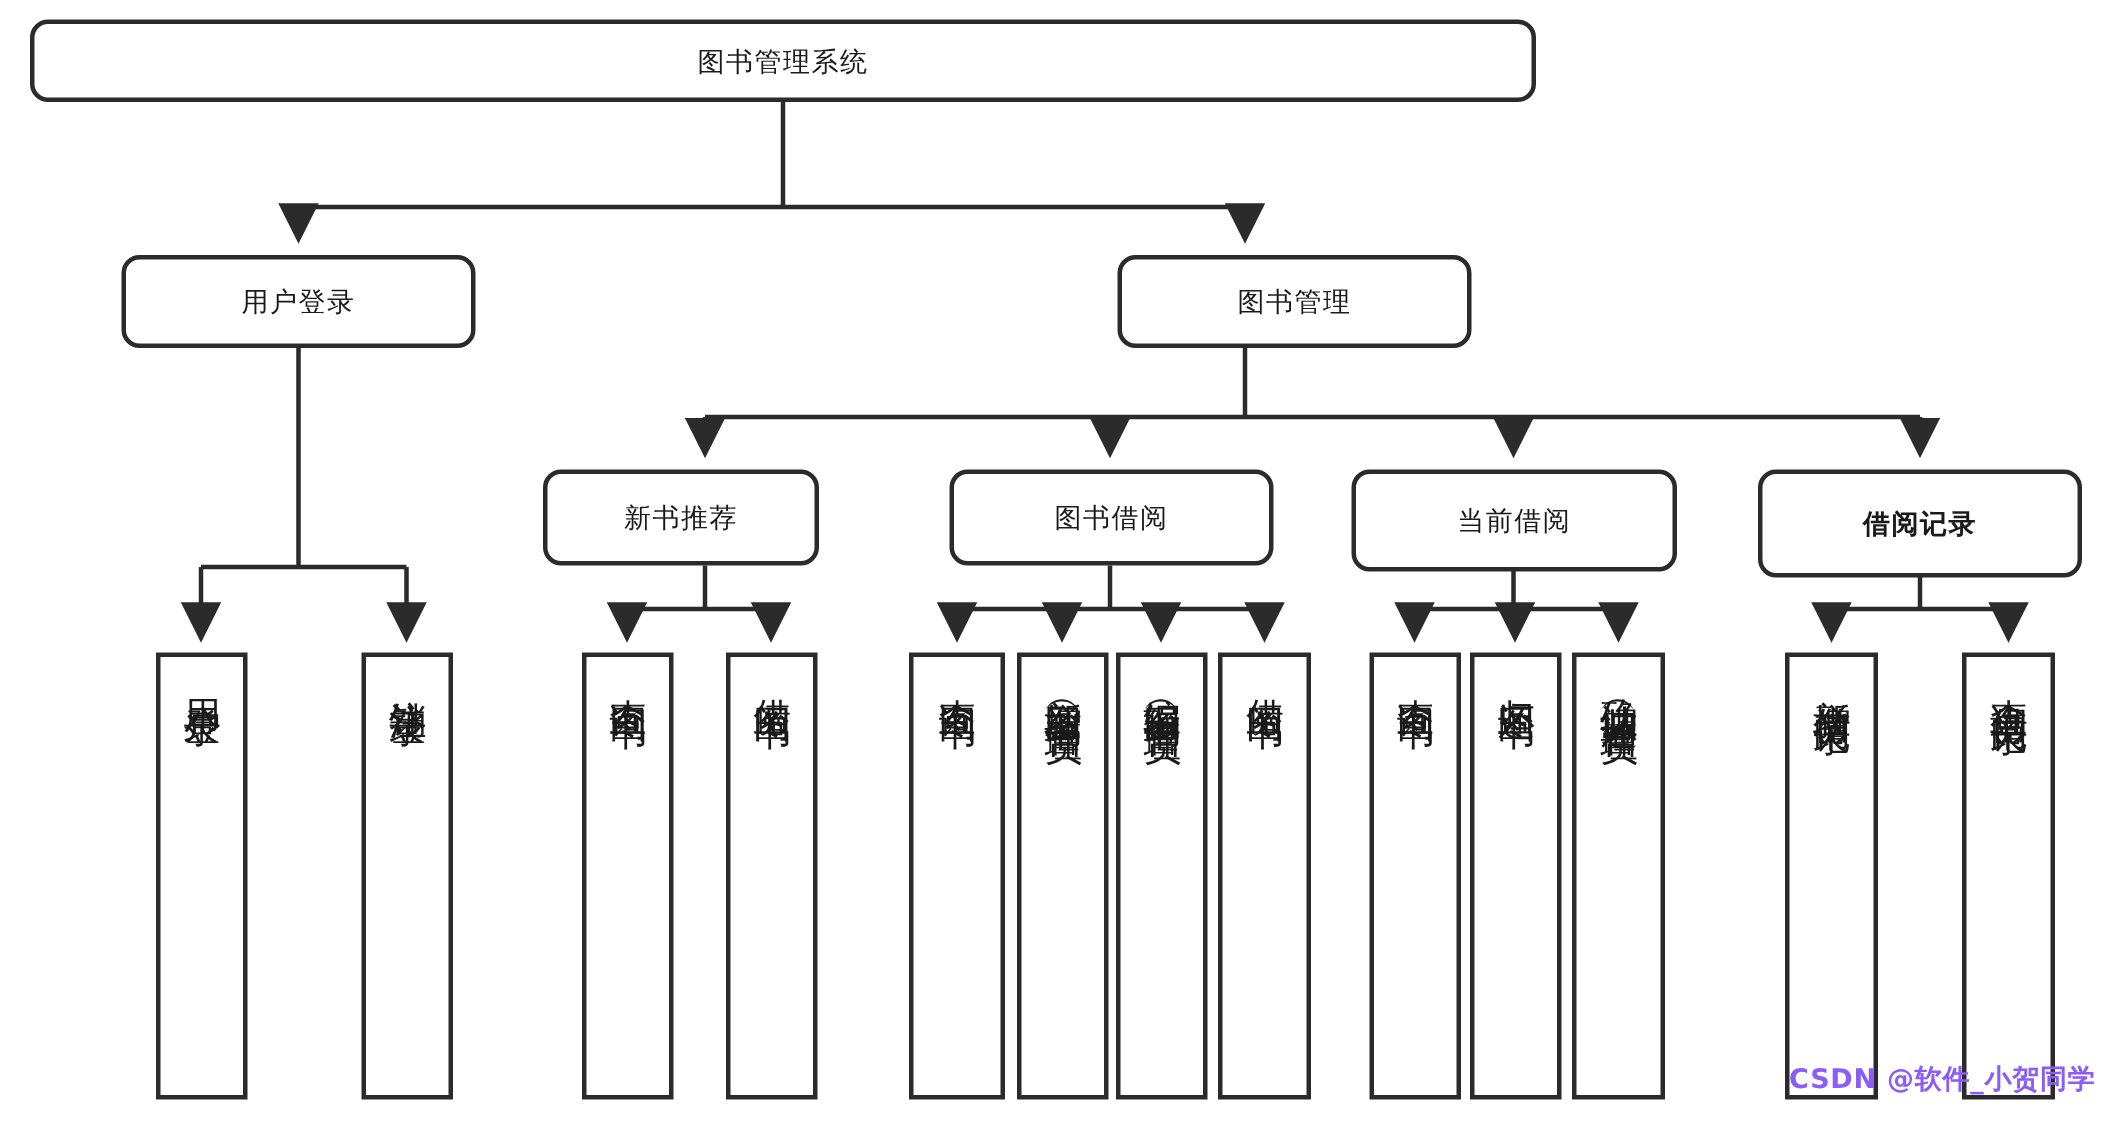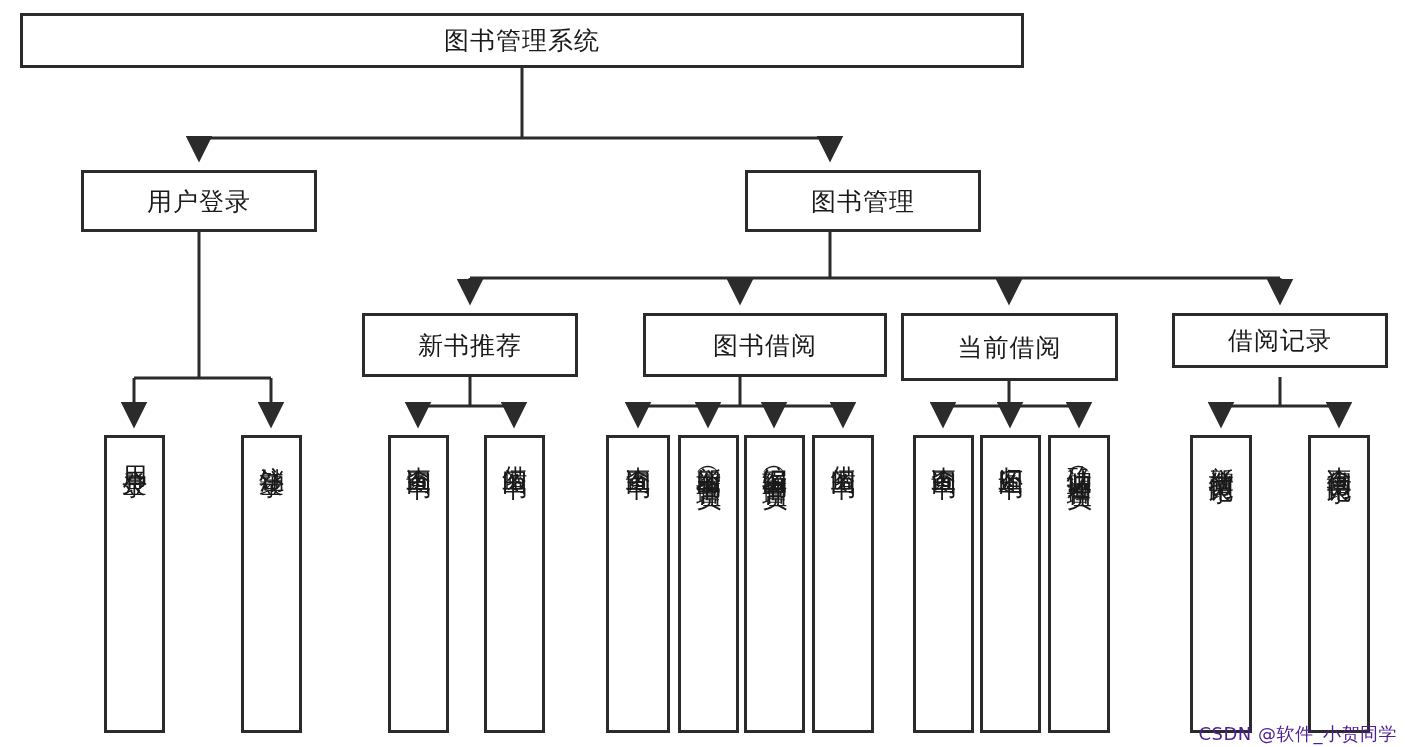--- a/index.html
+++ b/index.html
@@ -29,47 +29,49 @@
     position: absolute;
     box-sizing: border-box;
     border: 3px solid #2b2b2b;
     background: #ffffff;
     display: flex;
     align-items: center;
     justify-content: center;
     color: #1a1a1a;
   }
   .node.horiz {
-    font-size: 25px;
+    font-size: 18px;
     letter-spacing: 1px;
+    border-radius: 12px;
   }
   .node.vert {
     align-items: flex-start;
     justify-content: center;
     padding-top: 8px;
   }
   .node.vert .vtext {
     writing-mode: vertical-rl;
     text-orientation: upright;
     font-size: 25px;
     line-height: 1.18;
     letter-spacing: 3px;
     white-space: nowrap;
   }
   .node .htext {
     white-space: nowrap;
   }
   .watermark {
     position: absolute;
     right: 8px;
-    bottom: 1px;
+    bottom: 16px;
     font-size: 18px;
-    color: #4c1d95;
+    color: #8b5cf6;
     letter-spacing: 0.5px;
     white-space: nowrap;
+    font-weight: bold;
   }
 </style>
 </head>
 <body>
 
 <div id="canvas">
 
   <svg class="edges" viewBox="0 0 1405 747" xmlns="http://www.w3.org/2000/svg">
     <defs>
       <marker id="arrow" markerWidth="9" markerHeight="9" refX="7.5" refY="4.5" orient="auto" markerUnits="strokeWidth">
@@ -125,30 +127,30 @@
     <span class="htext">图书管理系统</span>
   </div>
 
   <div class="node horiz" style="left: 81px; top: 170px; width: 236px; height: 62px;">
     <span class="htext">用户登录</span>
   </div>
   <div class="node horiz" style="left: 745px; top: 170px; width: 236px; height: 62px;">
     <span class="htext">图书管理</span>
   </div>
 
-  <div class="node horiz" style="left: 362px; top: 313px; width: 216px; height: 64px;">
+  <div class="node horiz" style="left: 362px; top: 313px; width: 184px; height: 64px;">
     <span class="htext">新书推荐</span>
   </div>
-  <div class="node horiz" style="left: 633px; top: 313px; width: 244px; height: 64px; margin-left: 10px;">
+  <div class="node horiz" style="left: 633px; top: 313px; width: 216px; height: 64px;">
     <span class="htext">图书借阅</span>
   </div>
   <div class="node horiz" style="left: 901px; top: 313px; width: 217px; height: 68px;">
     <span class="htext">当前借阅</span>
   </div>
-  <div class="node horiz" style="left: 1172px; top: 313px; width: 216px; height: 55px;">
+  <div class="node horiz" style="left: 1172px; top: 313px; width: 216px; height: 72px; font-weight: bold;">
     <span class="htext">借阅记录</span>
   </div>
 
   <div class="node vert" style="left: 104px; top: 435px; width: 61px; height: 298px;">
     <span class="vtext">用户登录</span>
   </div>
   <div class="node vert" style="left: 241px; top: 435px; width: 61px; height: 298px;">
     <span class="vtext">注销登录</span>
   </div>
   <div class="node vert" style="left: 388px; top: 435px; width: 61px; height: 298px;">

